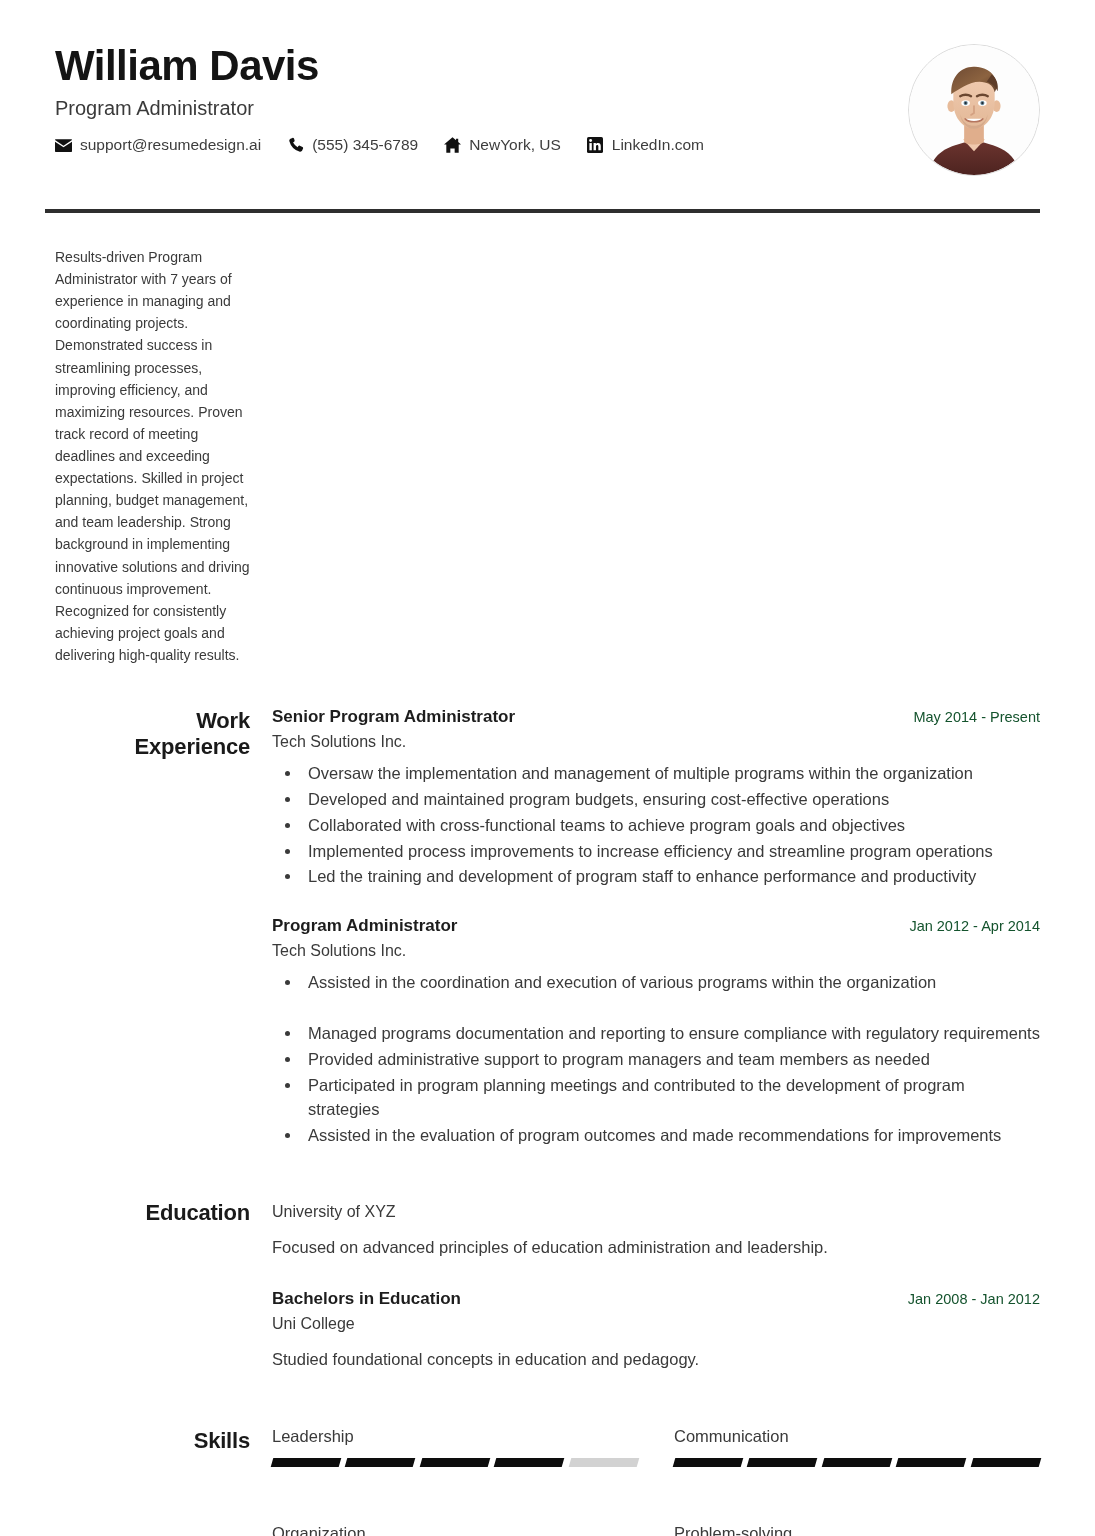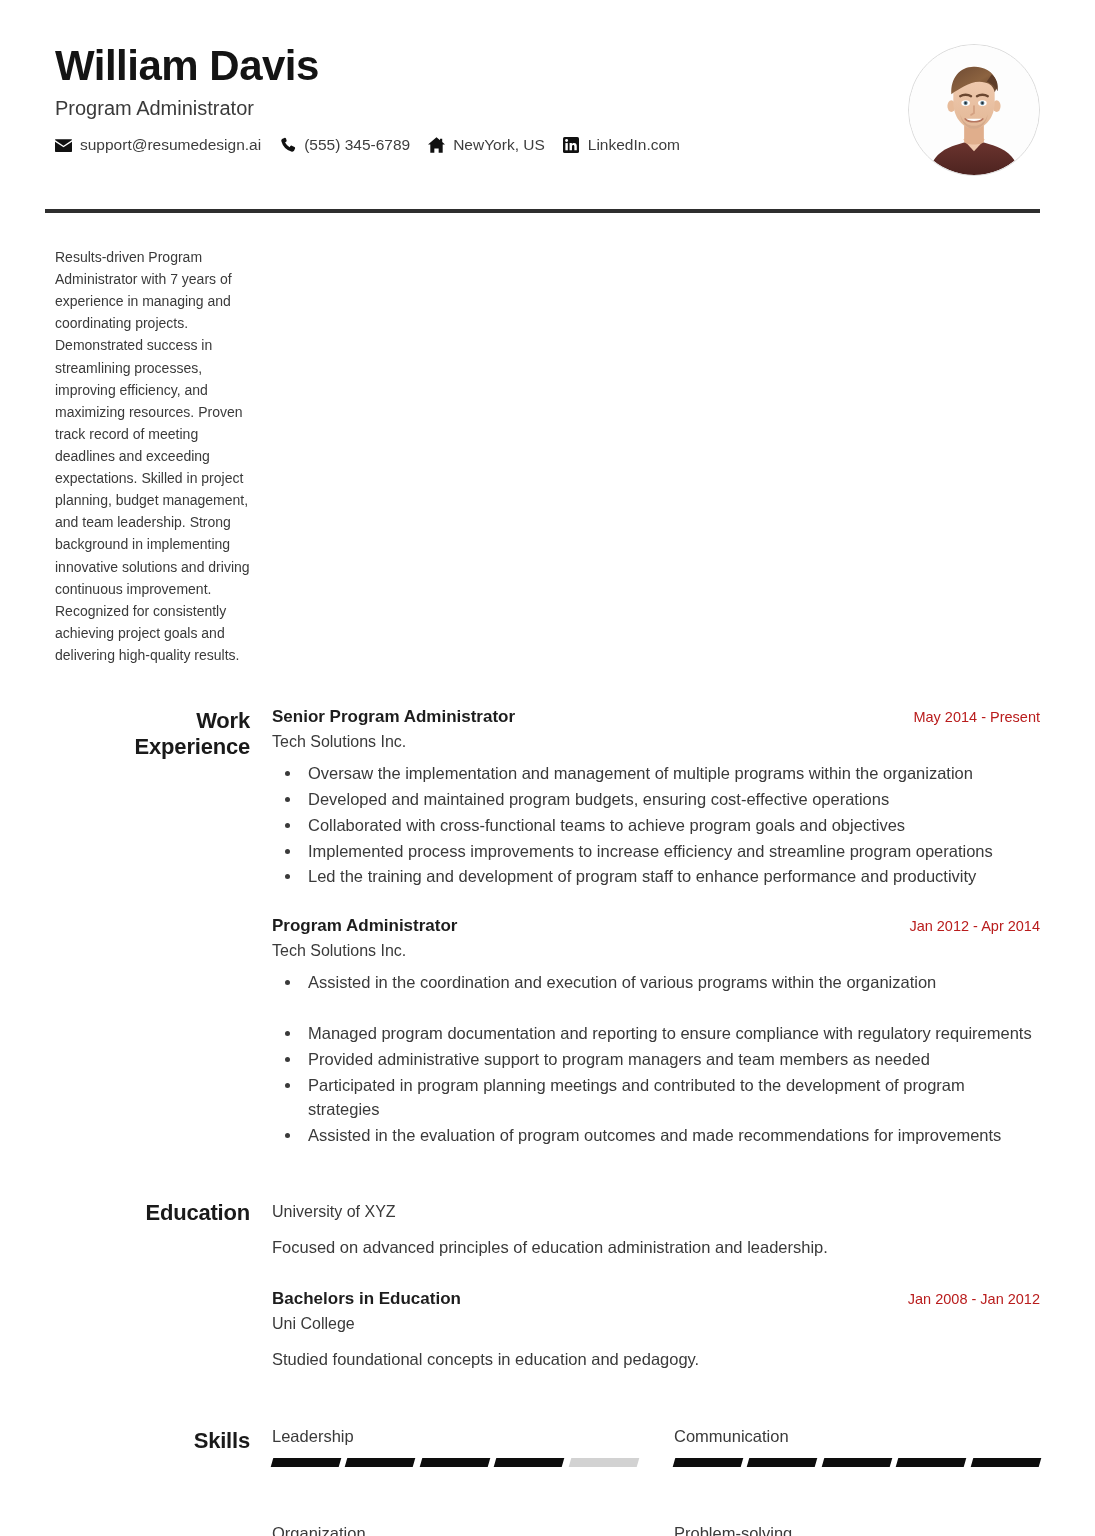--- a/index.html
+++ b/index.html
@@ -34,21 +34,21 @@
   .job-title {
     font-size: 20px;
     font-weight: 400;
     color: #3a3a3a;
     margin: 0 0 16px 0;
     line-height: 1.2;
   }
   .contact-row {
     display: flex;
     align-items: center;
-    gap: 18px;
+    gap: 26px;
     font-size: 15.5px;
     color: #3d3d3d;
   }
   .contact-item {
     display: flex;
     align-items: center;
     gap: 8px;
     white-space: nowrap;
   }
   .contact-item .ico {
@@ -117,21 +117,21 @@
     gap: 18px;
   }
   .entry-title {
     font-size: 17px;
     font-weight: 700;
     color: #1d1d1d;
     line-height: 1.3;
   }
   .entry-date {
     font-size: 14.5px;
-    color: #b91c1c;
+    color: #14532d;
     white-space: nowrap;
     flex: none;
   }
   .entry-org {
     font-size: 16px;
     color: #3a3a3a;
     line-height: 1.45;
     margin-top: 2px;
   }
   .entry-desc {
@@ -334,21 +334,21 @@
         <div class="entry-spacer"></div>
 
         <div class="entry">
           <div class="entry-top">
             <div class="entry-title">Program Administrator</div>
             <div class="entry-date">Jan 2012 - Apr 2014</div>
           </div>
           <div class="entry-org">Tech Solutions Inc.</div>
           <ul class="bullets">
             <li>Assisted in the coordination and execution of various programs within the organization</li>
-            <li class="gap">Managed program documentation and reporting to ensure compliance with regulatory requirements</li>
+            <li class="gap">Managed programs documentation and reporting to ensure compliance with regulatory requirements</li>
             <li>Provided administrative support to program managers and team members as needed</li>
             <li>Participated in program planning meetings and contributed to the development of program strategies</li>
             <li>Assisted in the evaluation of program outcomes and made recommendations for improvements</li>
           </ul>
         </div>
 
       </div>
     </div>
 
     <div class="section sec-education">

